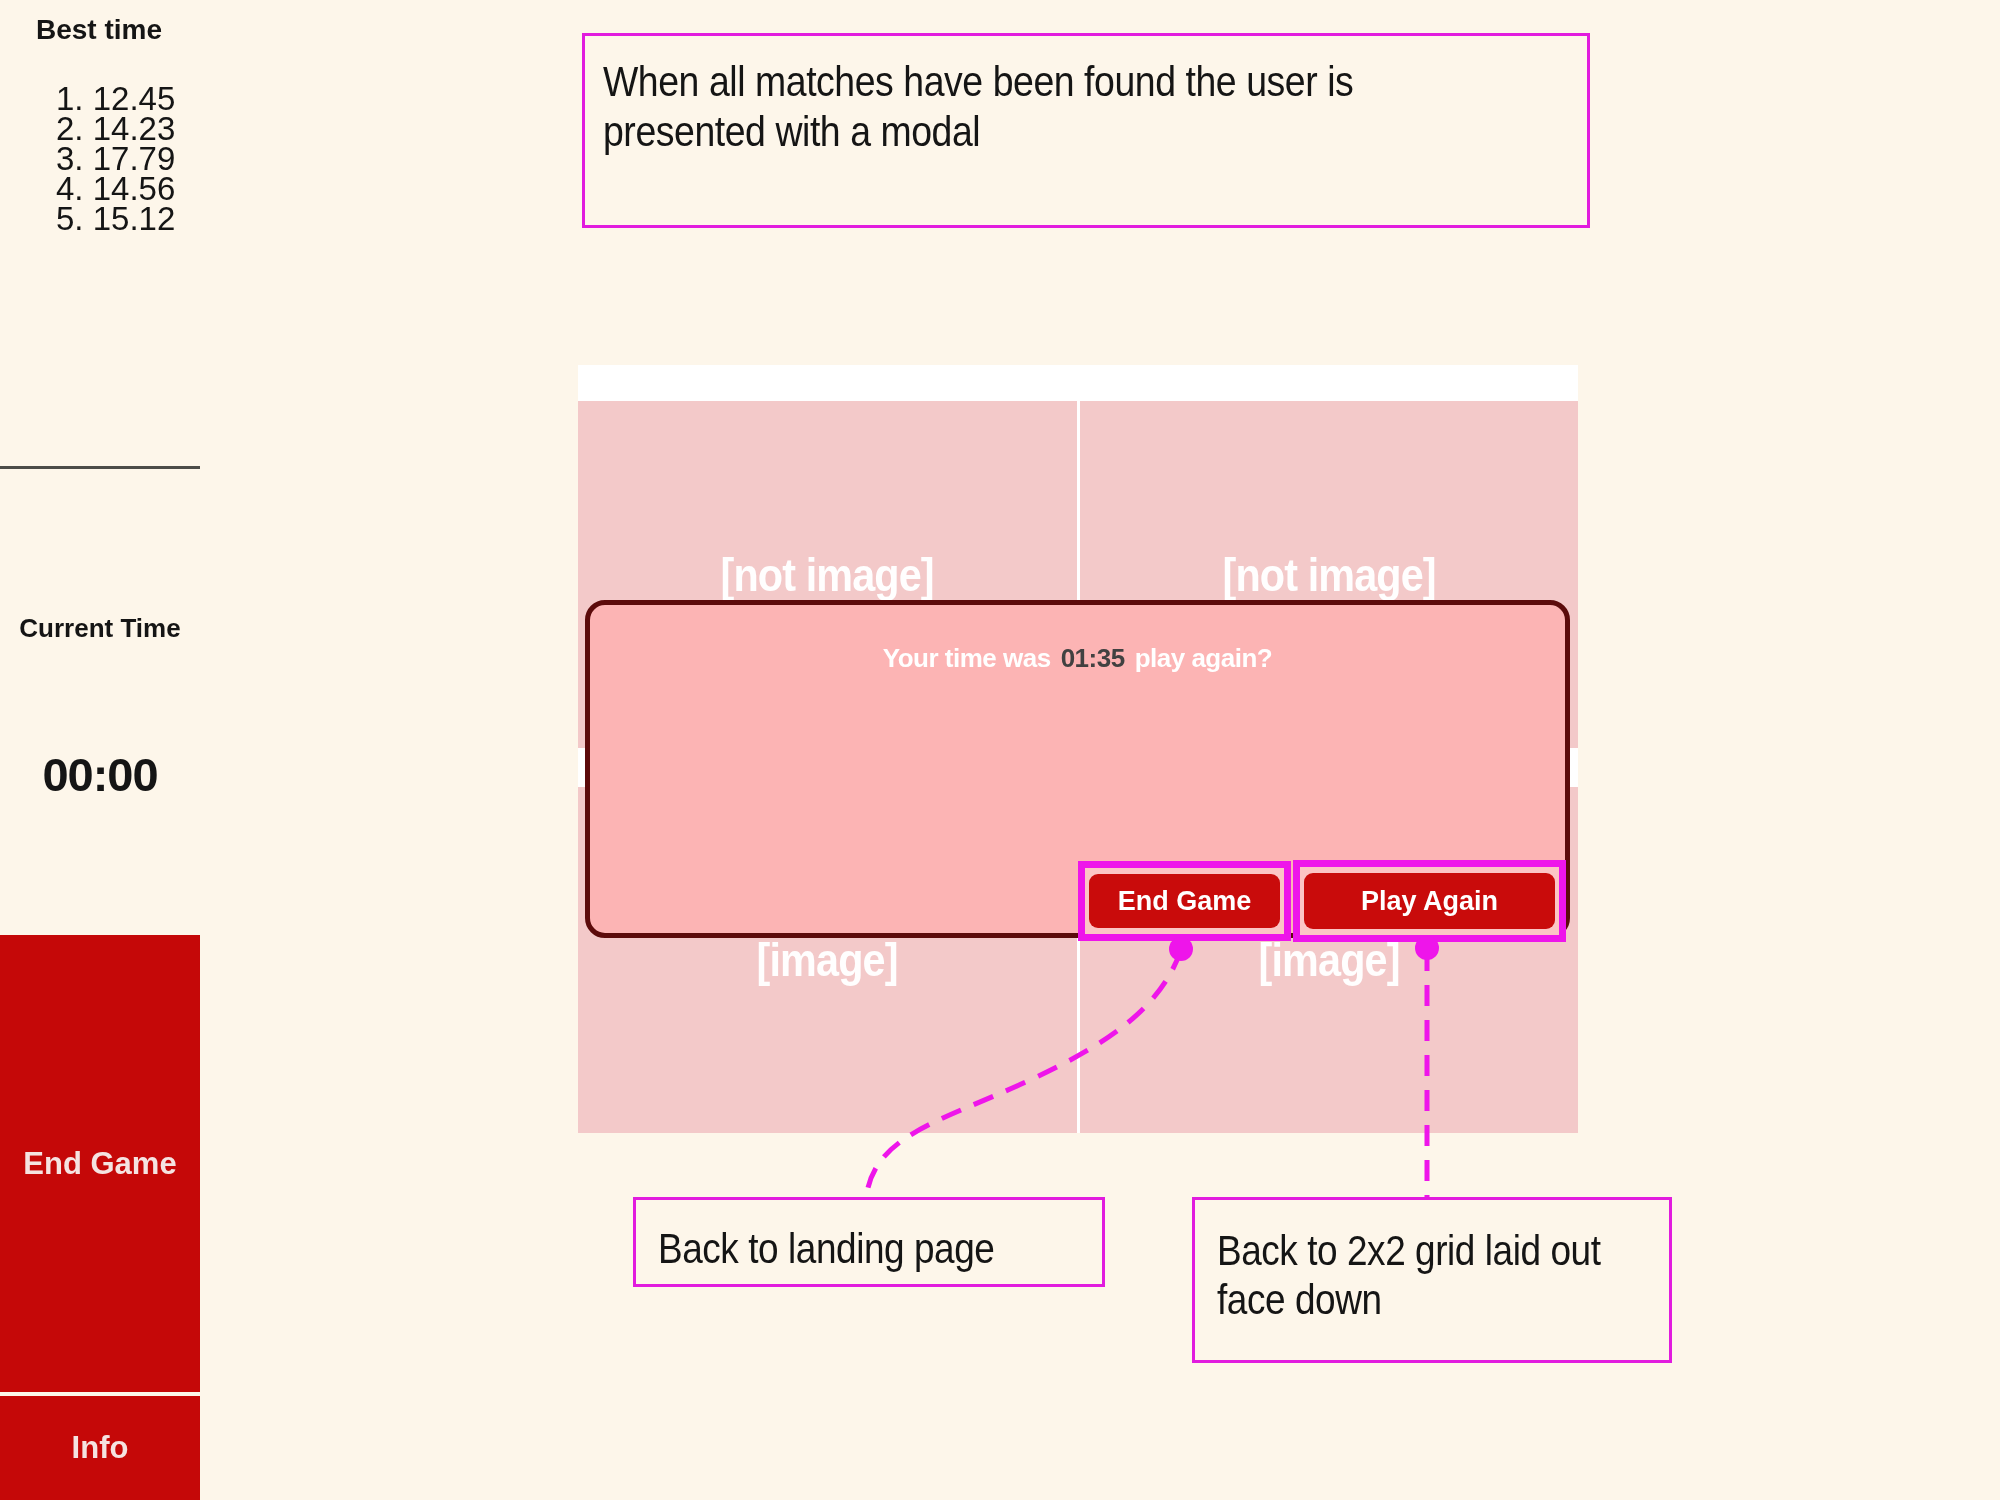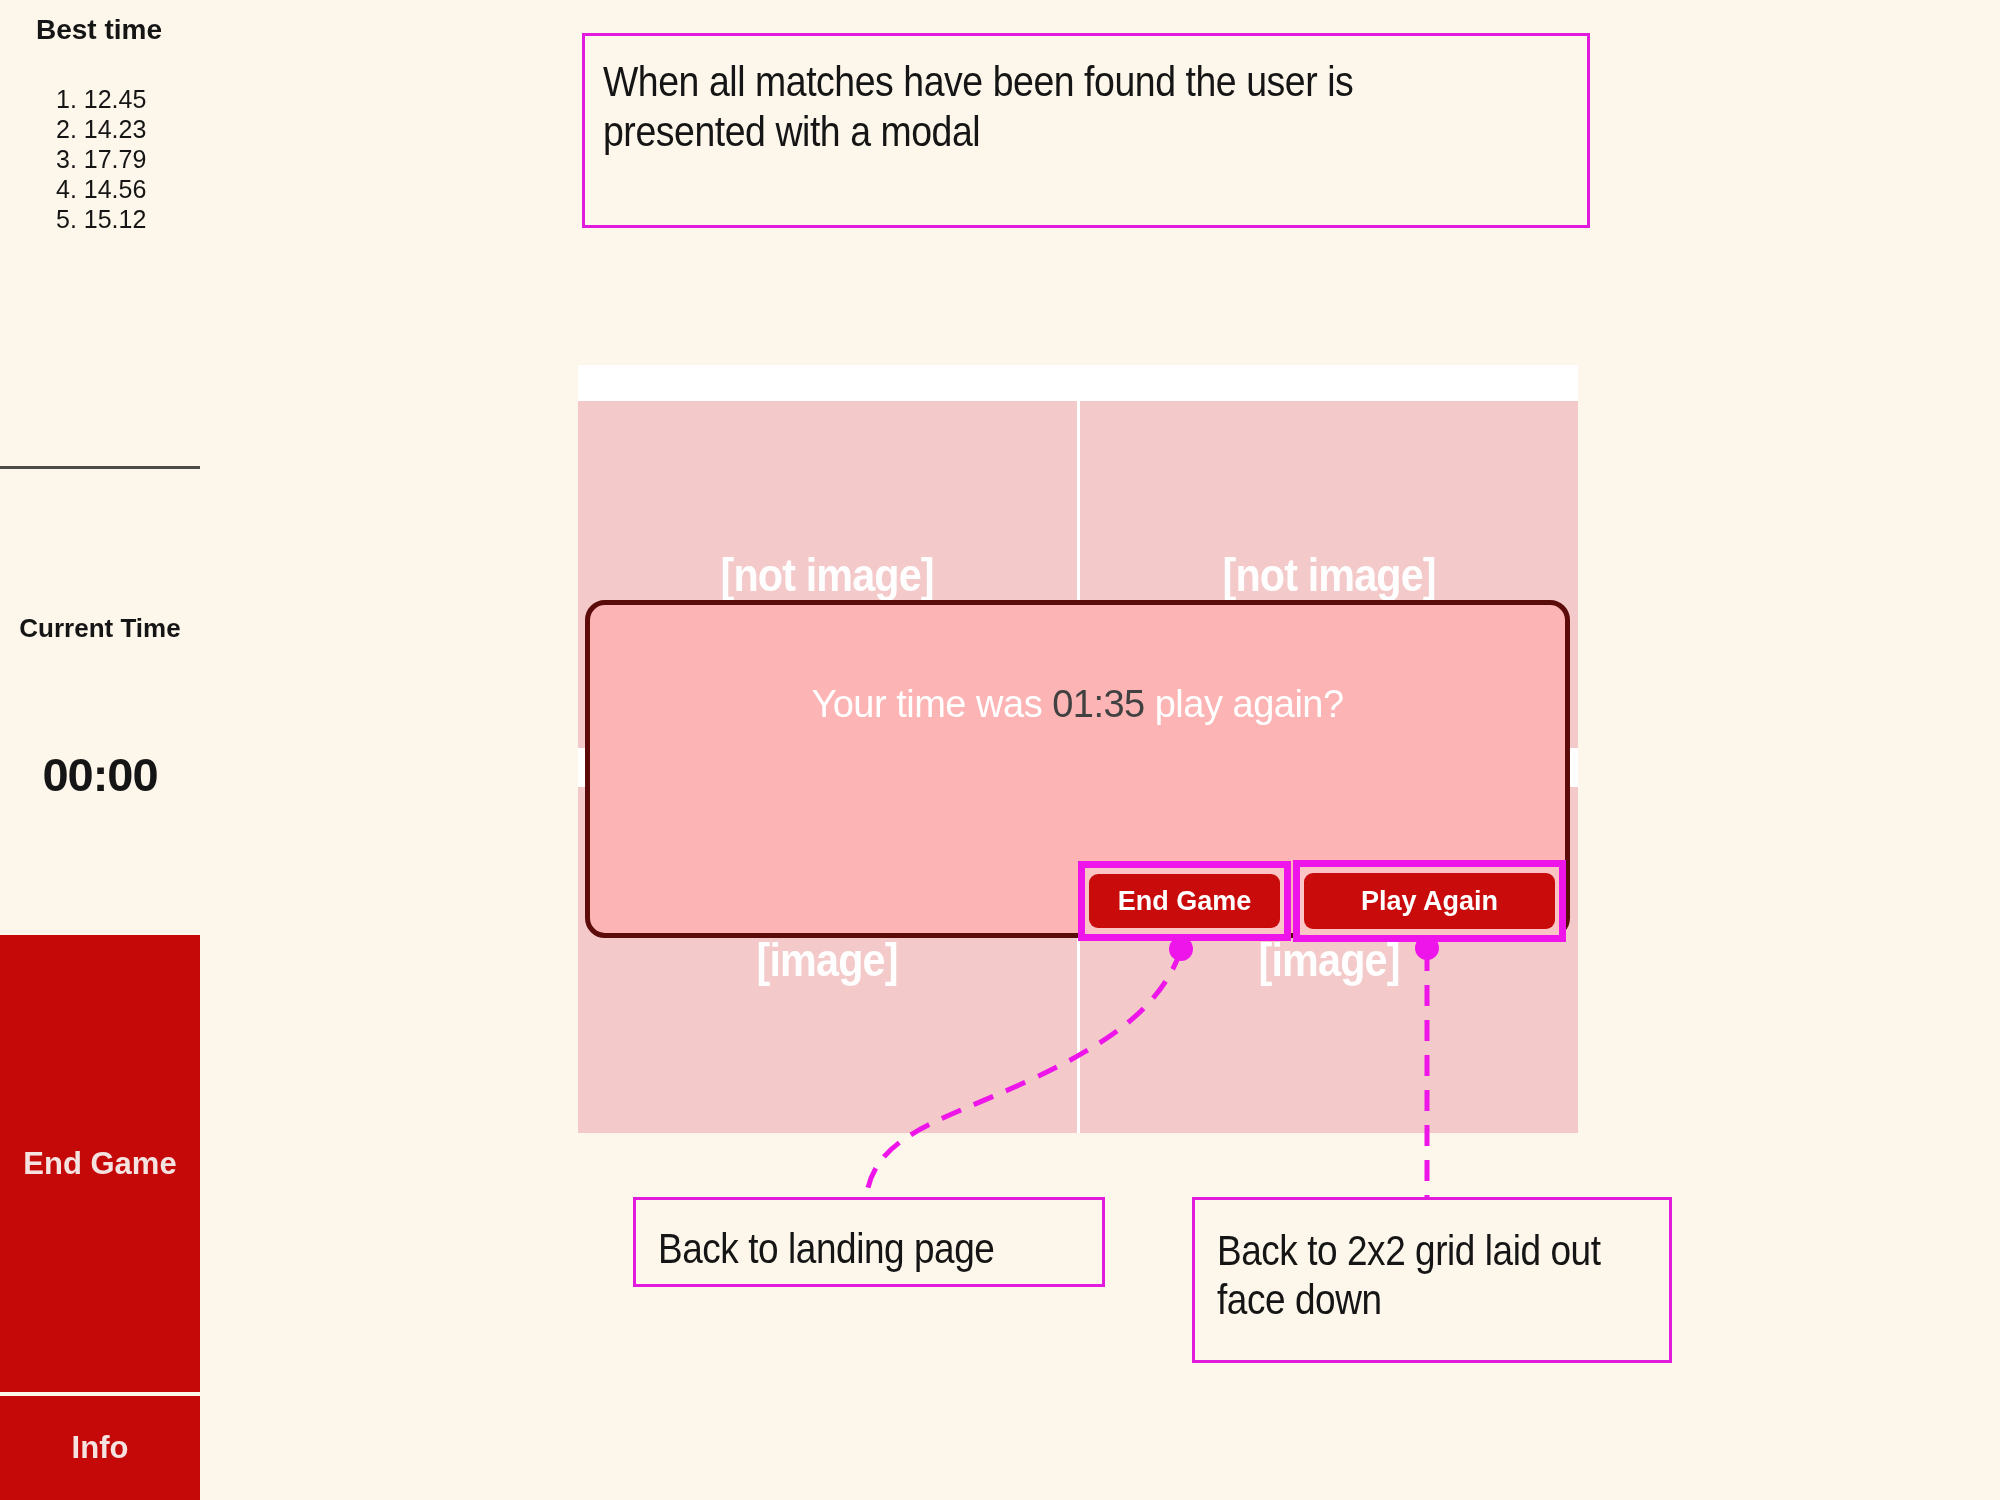--- a/index.html
+++ b/index.html
@@ -4,21 +4,21 @@
 <style>
   html,body{margin:0;padding:0;background:#FDF6EA;}
   #stage{
     position:relative;width:2000px;height:1500px;overflow:hidden;
     background:#FDF6EA;
     font-family:"Liberation Sans","DejaVu Sans",sans-serif;
     color:#151515;
   }
   
   .best-title{position:absolute;left:36px;top:14px;font-size:28px;font-weight:bold;}
-  .best-list{position:absolute;left:56px;top:84px;font-size:25px;line-height:30px;}
+  .best-list{position:absolute;left:56px;top:84px;font-size:33px;line-height:30px;}
   .side-divider{position:absolute;left:0;top:466px;width:200px;height:3px;background:#4C4C48;}
   .cur-label{position:absolute;left:0;top:613px;width:200px;text-align:center;font-size:26px;font-weight:bold;}
   .cur-value{position:absolute;left:0;top:747px;width:200px;text-align:center;font-size:47px;font-weight:bold;letter-spacing:-1px;}
   .side-btn{
     position:absolute;left:0;width:200px;background:#C50808;border:none;
     display:flex;align-items:center;justify-content:center;
     color:#F5E3E1;font-weight:bold;font-size:31px;cursor:pointer;
     font-family:inherit;
   }
   .side-endgame{top:935px;height:457px;}
@@ -38,21 +38,21 @@
   .card-label{
     color:rgba(255,255,255,0.97);font-size:47px;font-weight:bold;white-space:nowrap;
     transform:scaleX(0.88);letter-spacing:-1px;
   }
   
   .modal{
     position:absolute;left:585px;top:600px;width:985px;height:338px;box-sizing:border-box;
     background:#FCB4B4;border:5px solid #5C0B0B;border-radius:20px;
     text-align:center;
   }
-  .modal-msg{margin-top:78px;font-size:38px;font-weight:normal;color:#FFFFFF;letter-spacing:-0.5px;}
+  .modal-msg{margin-top:38px;font-size:26px;font-weight:bold;color:#FFFFFF;letter-spacing:-0.5px;}
   .modal-msg .t{color:#414141;margin:0 10px;}
   
   .hl-box{
     position:absolute;box-sizing:border-box;border:7px solid #EE15EA;background:#FCC5C5;
     display:flex;align-items:center;justify-content:center;
   }
   .hl-endgame{left:1078px;top:861px;width:213px;height:80px;}
   .hl-playagain{left:1293px;top:860px;width:273px;height:82px;}
   .red-btn{
     border:none;border-radius:9px;background:#C90B0B;color:#FFFFFF;

